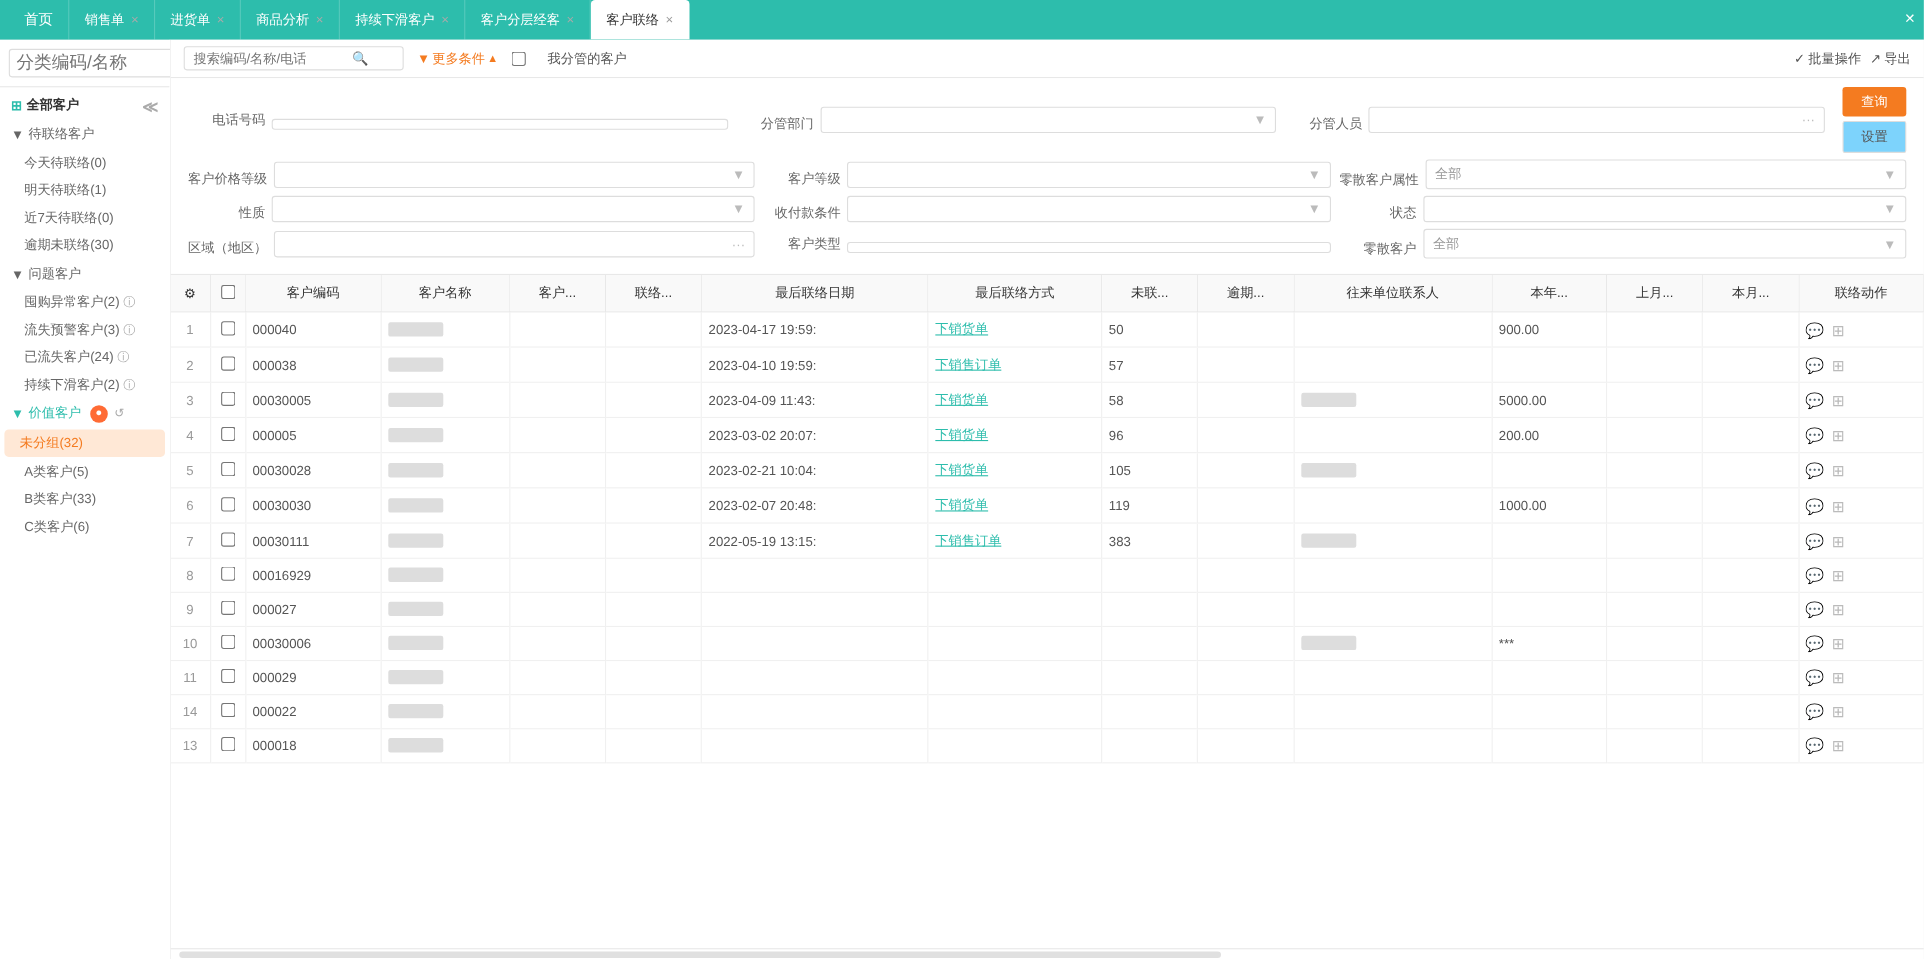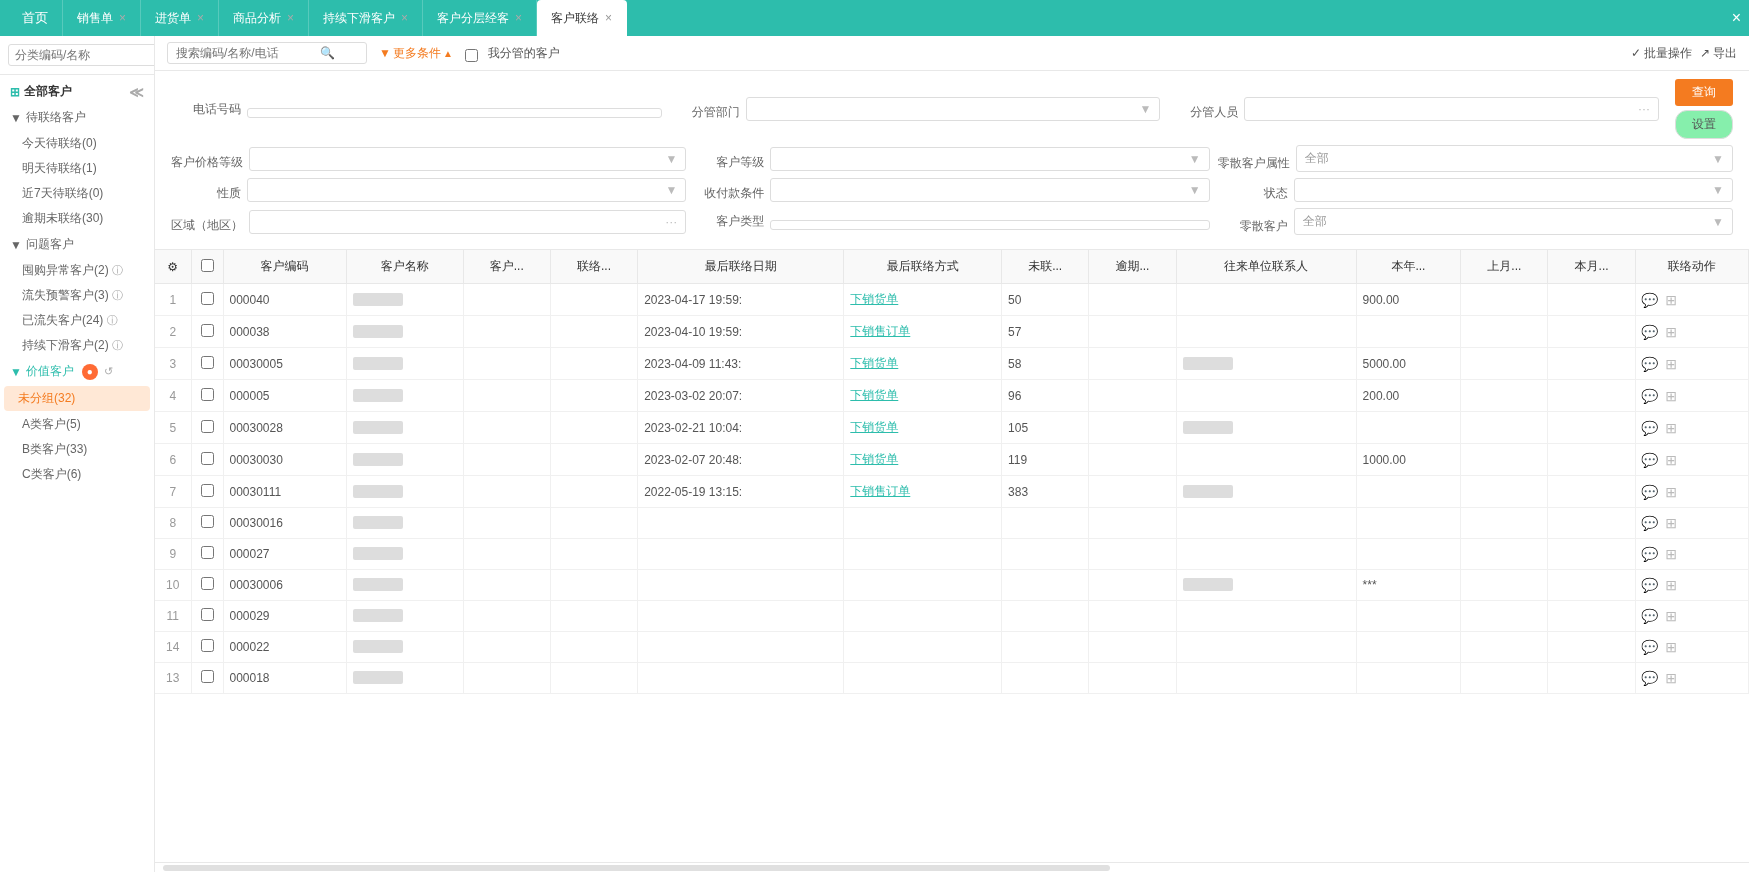--- a/index.html
+++ b/index.html
@@ -46,21 +46,21 @@
       background: #fff; border-right: 1px solid #e8e8e8;
       display: flex; flex-direction: column; overflow-y: auto;
     }
     .sidebar-search {
       display: flex; align-items: center;
       padding: 8px 8px; border-bottom: 1px solid #e8e8e8;
       gap: 4px;
     }
     .sidebar-search input {
       flex: 1; border: 1px solid #ddd; border-radius: 3px;
-      padding: 3px 6px; font-size: 12px; color: #7f1d1d;
+      padding: 3px 6px; font-size: 16px; color: #7f1d1d;
     }
 
     .sidebar-section-title {
       display: flex; align-items: center; justify-content: space-between;
       padding: 8px 10px 4px;
       font-weight: bold; color: #333; font-size: 13px;
     }
     .sidebar-section-title .grid-icon { color: #2dbdac; margin-right: 4px; }
     .sidebar-section-title .collapse-icon { color: #aaa; cursor: pointer; font-size: 14px; }
 
@@ -91,21 +91,21 @@
       border: 1px solid #ddd; border-radius: 3px;
       padding: 3px 8px; gap: 4px; width: 200px;
     }
     .filter-bar .search-box input {
       border: none; outline: none; font-size: 12px; color: #999; width: 140px;
     }
     .filter-bar .more-cond {
       color: #f47b20; cursor: pointer; display: flex; align-items: center; gap: 2px;
     }
     .filter-bar .my-customers {
-      display: flex; align-items: flex-end; gap: 10px; cursor: pointer; color: #555;
+      display: flex; align-items: center; gap: 20px; cursor: pointer; color: #555;
     }
     .filter-bar .action-btns {
       margin-left: auto; display: flex; gap: 8px;
     }
     .filter-bar .action-btns .btn-text {
       color: #555; cursor: pointer; font-size: 12px;
       display: flex; align-items: center; gap: 3px;
     }
 
     
@@ -134,22 +134,22 @@
       padding: 4px 8px; font-size: 12px; color: #999; background: #fff;
     }
     .filter-actions {
       display: flex; flex-direction: column; gap: 4px; padding-left: 8px;
     }
     .btn-primary {
       background: #f47b20; color: #fff; border: none;
       padding: 5px 0; border-radius: 3px; cursor: pointer; font-size: 12px;
     }
     .btn-default {
-      background: #86efac; color: #555; border: 1px solid #ddd;
-      padding: 5px 16px; border-radius: 12px; cursor: pointer; font-size: 12px;
+      background: #7dd3fc; color: #555; border: 1px solid #ddd;
+      padding: 5px 16px; border-radius: 2px; cursor: pointer; font-size: 12px;
     }
 
     
     .table-wrapper {
       flex: 1; overflow: auto; background: #fff;
     }
     table {
       width: 100%; border-collapse: collapse; font-size: 12px;
     }
     thead th {
@@ -567,21 +567,21 @@
     <td>
       <div class="action-cell">
         <span class="action-icon" title="联络">💬</span>
         <span class="action-icon" title="更多">⊞</span>
       </div>
     </td>
   </tr>
             <tr>
     <td class="row-num">8</td>
     <td class="checkbox-cell"><input type="checkbox" style=""></td>
-    <td>00030016</td>
+    <td>00016929</td>
     <td><span style="background:#ddd;border-radius:2px;color:transparent;display:inline-block;min-width:50px;height:13px;">&nbsp;&nbsp;&nbsp;&nbsp;&nbsp;&nbsp;&nbsp;&nbsp;</span></td>
     <td></td>
     <td></td>
     <td></td>
     <td></td>
     <td></td>
     <td></td>
     <td></td>
     <td></td>
     <td></td>

